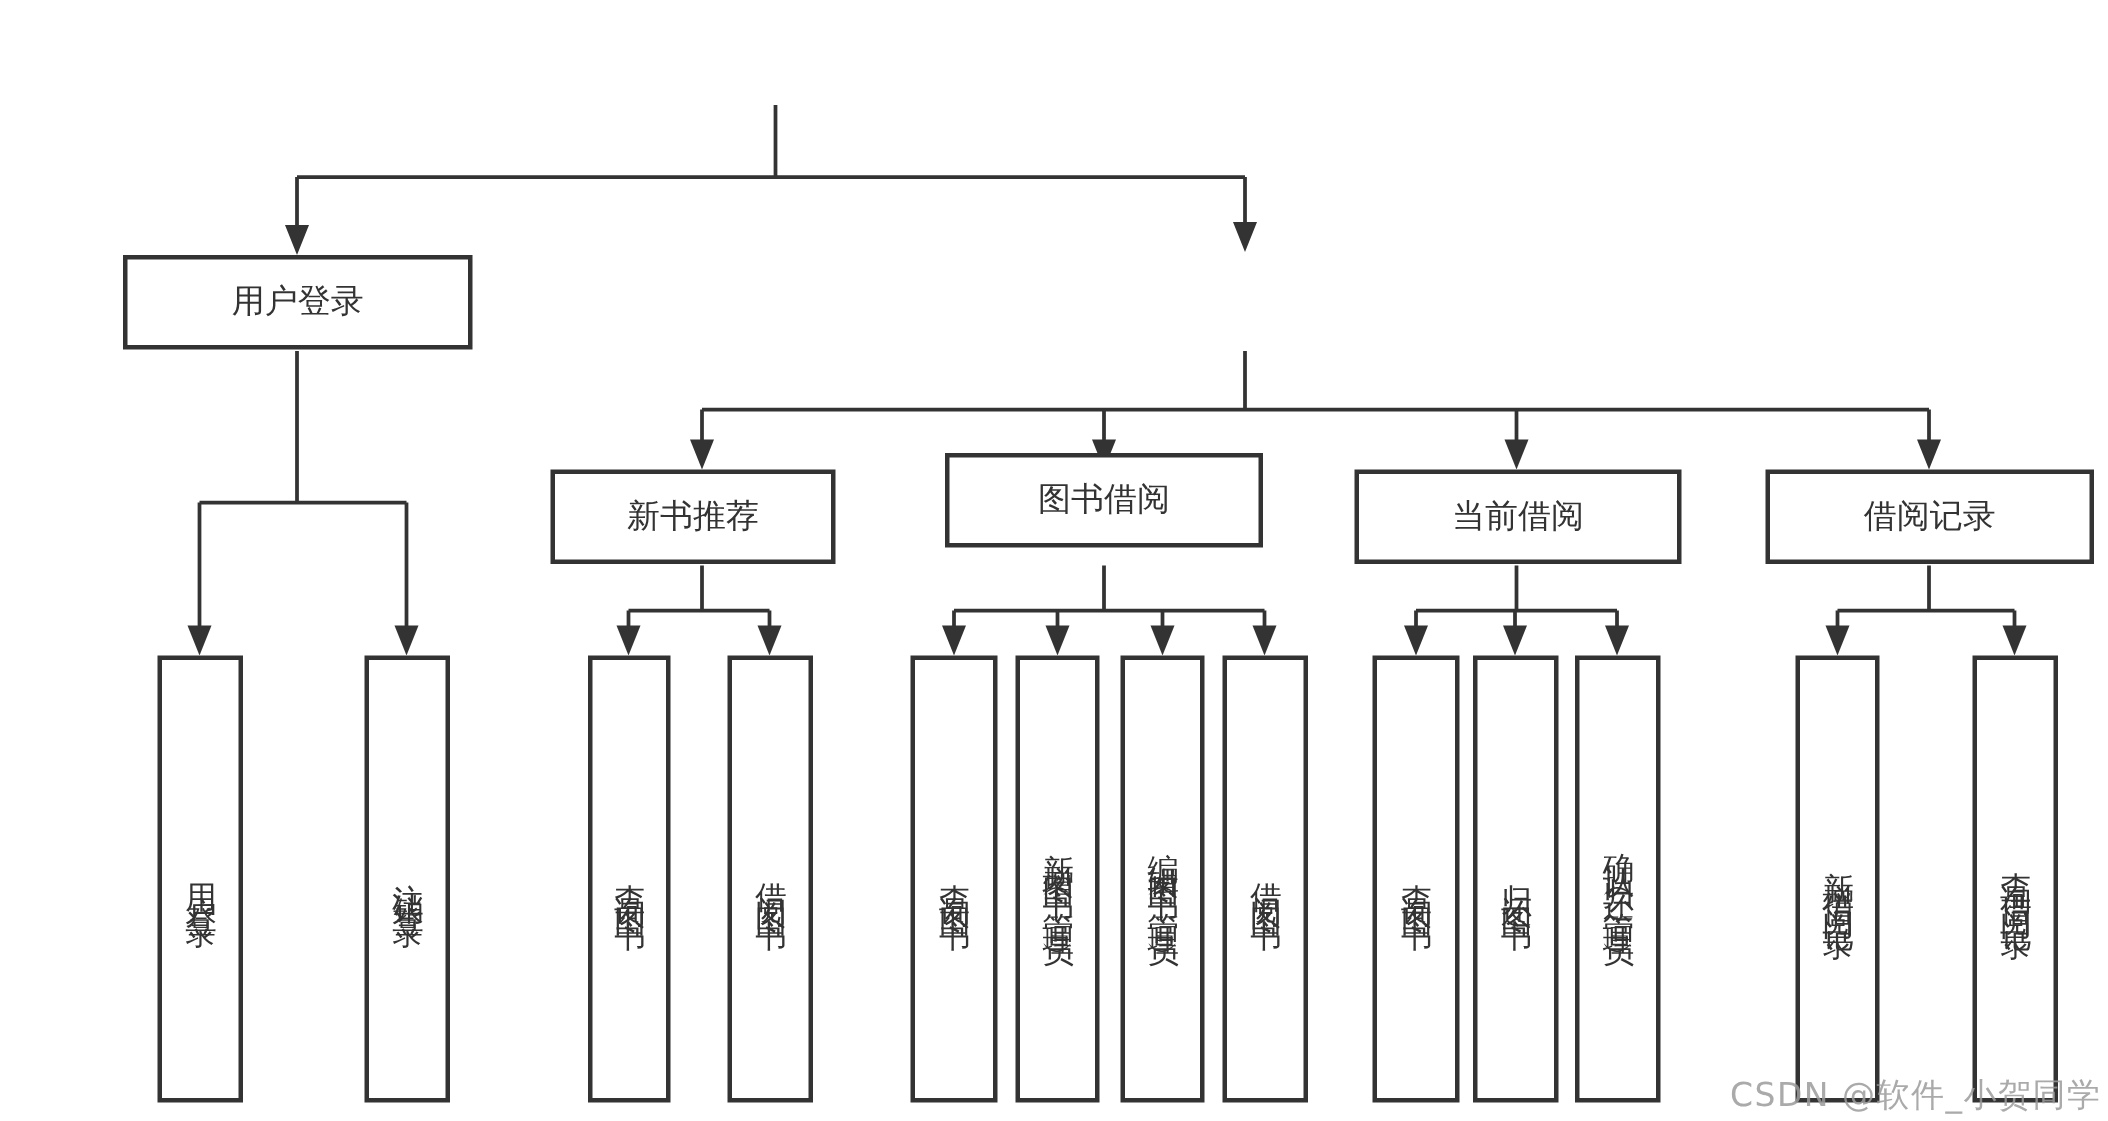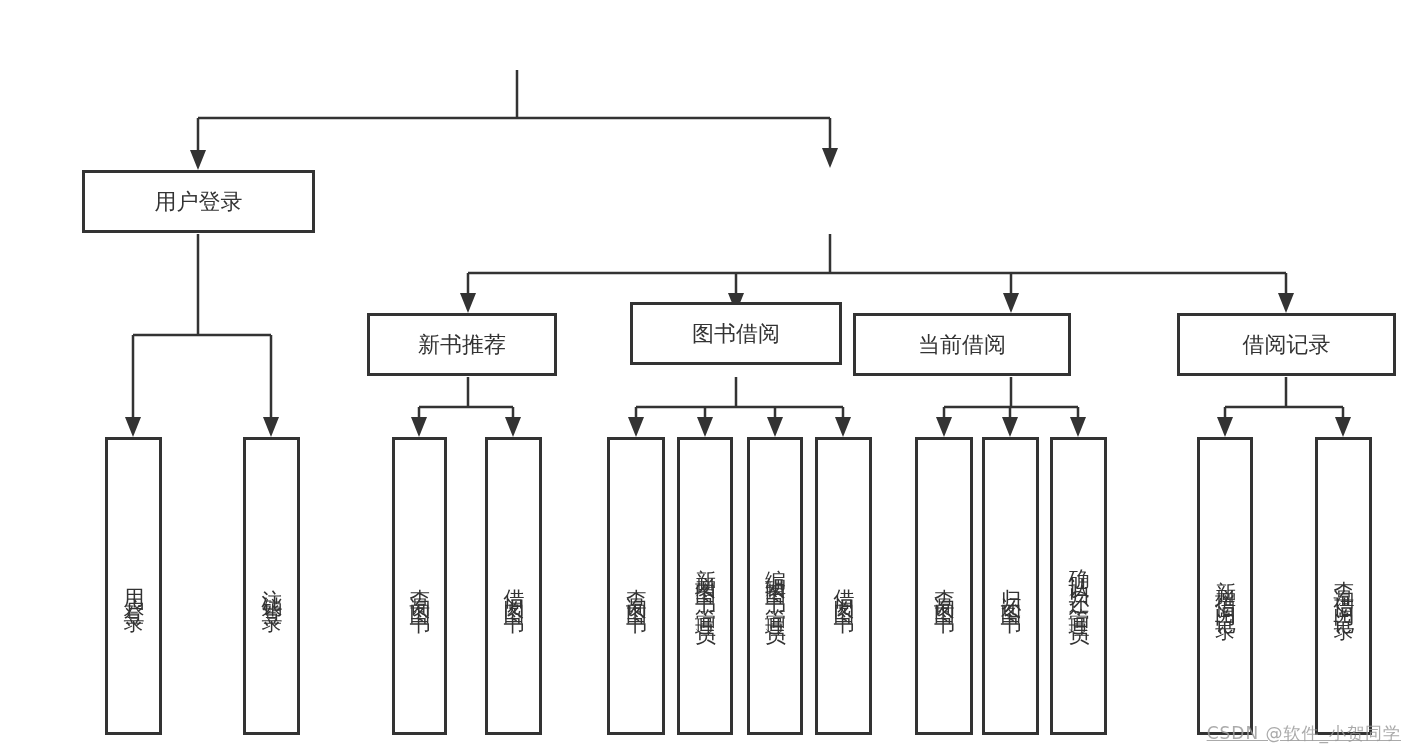--- a/index.html
+++ b/index.html
@@ -34,25 +34,24 @@
     writing-mode: vertical-rl;
     text-orientation: mixed;
     font-size: 21px;
     letter-spacing: 8px;
     padding-top: 4px;
   }
   .watermark {
     position: absolute;
     right: 4px;
     bottom: 2px;
-    font-size: 17px;
+    font-size: 22px;
     color: rgba(155, 155, 155, 0.85);
     letter-spacing: 1px;
     white-space: nowrap;
-    text-decoration: underline;
   }
 </style>
 </head>
 <body>
 
 <div class="canvas">
 
   <svg class="connectors" viewBox="0 0 1405 747" xmlns="http://www.w3.org/2000/svg">
     <g stroke="#333333" stroke-width="2.5" fill="none">
 
@@ -91,21 +90,21 @@
       <polygon points="1217,417 1233,417 1225,437"></polygon>
       <polygon points="1335,417 1351,417 1343,437"></polygon>
     </g>
   </svg>
 
 
   <div class="node" style="left:82px; top:170px; width:233px; height:63px;">用户登录</div>
 
   <div class="node" style="left:351px; top:313px; width:190px; height:63px;margin-left:16px;">新书推荐</div>
   <div class="node" style="left:630px; top:302px; width:212px; height:63px;">图书借阅</div>
-  <div class="node" style="left:853px; top:313px; width:218px; height:63px;">当前借阅</div>
+  <div class="node" style="left:903px; top:313px; width:218px; height:63px;">当前借阅</div>
   <div class="node" style="left:1177px; top:313px; width:219px; height:63px;">借阅记录</div>
 
   <div class="node vert" style="left:105px; top:437px; width:57px; height:298px;">用户登录</div>
   <div class="node vert" style="left:243px; top:437px; width:57px; height:298px;">注销登录</div>
 
   <div class="node vert" style="left:392px; top:437px; width:55px; height:298px;">查询图书</div>
   <div class="node vert" style="left:485px; top:437px; width:57px; height:298px;">借阅图书</div>
 
   <div class="node vert" style="left:607px; top:437px; width:58px; height:298px;">查询图书</div>
   <div class="node vert" style="left:677px; top:437px; width:56px; height:298px;">新增图书（管理员）</div>

